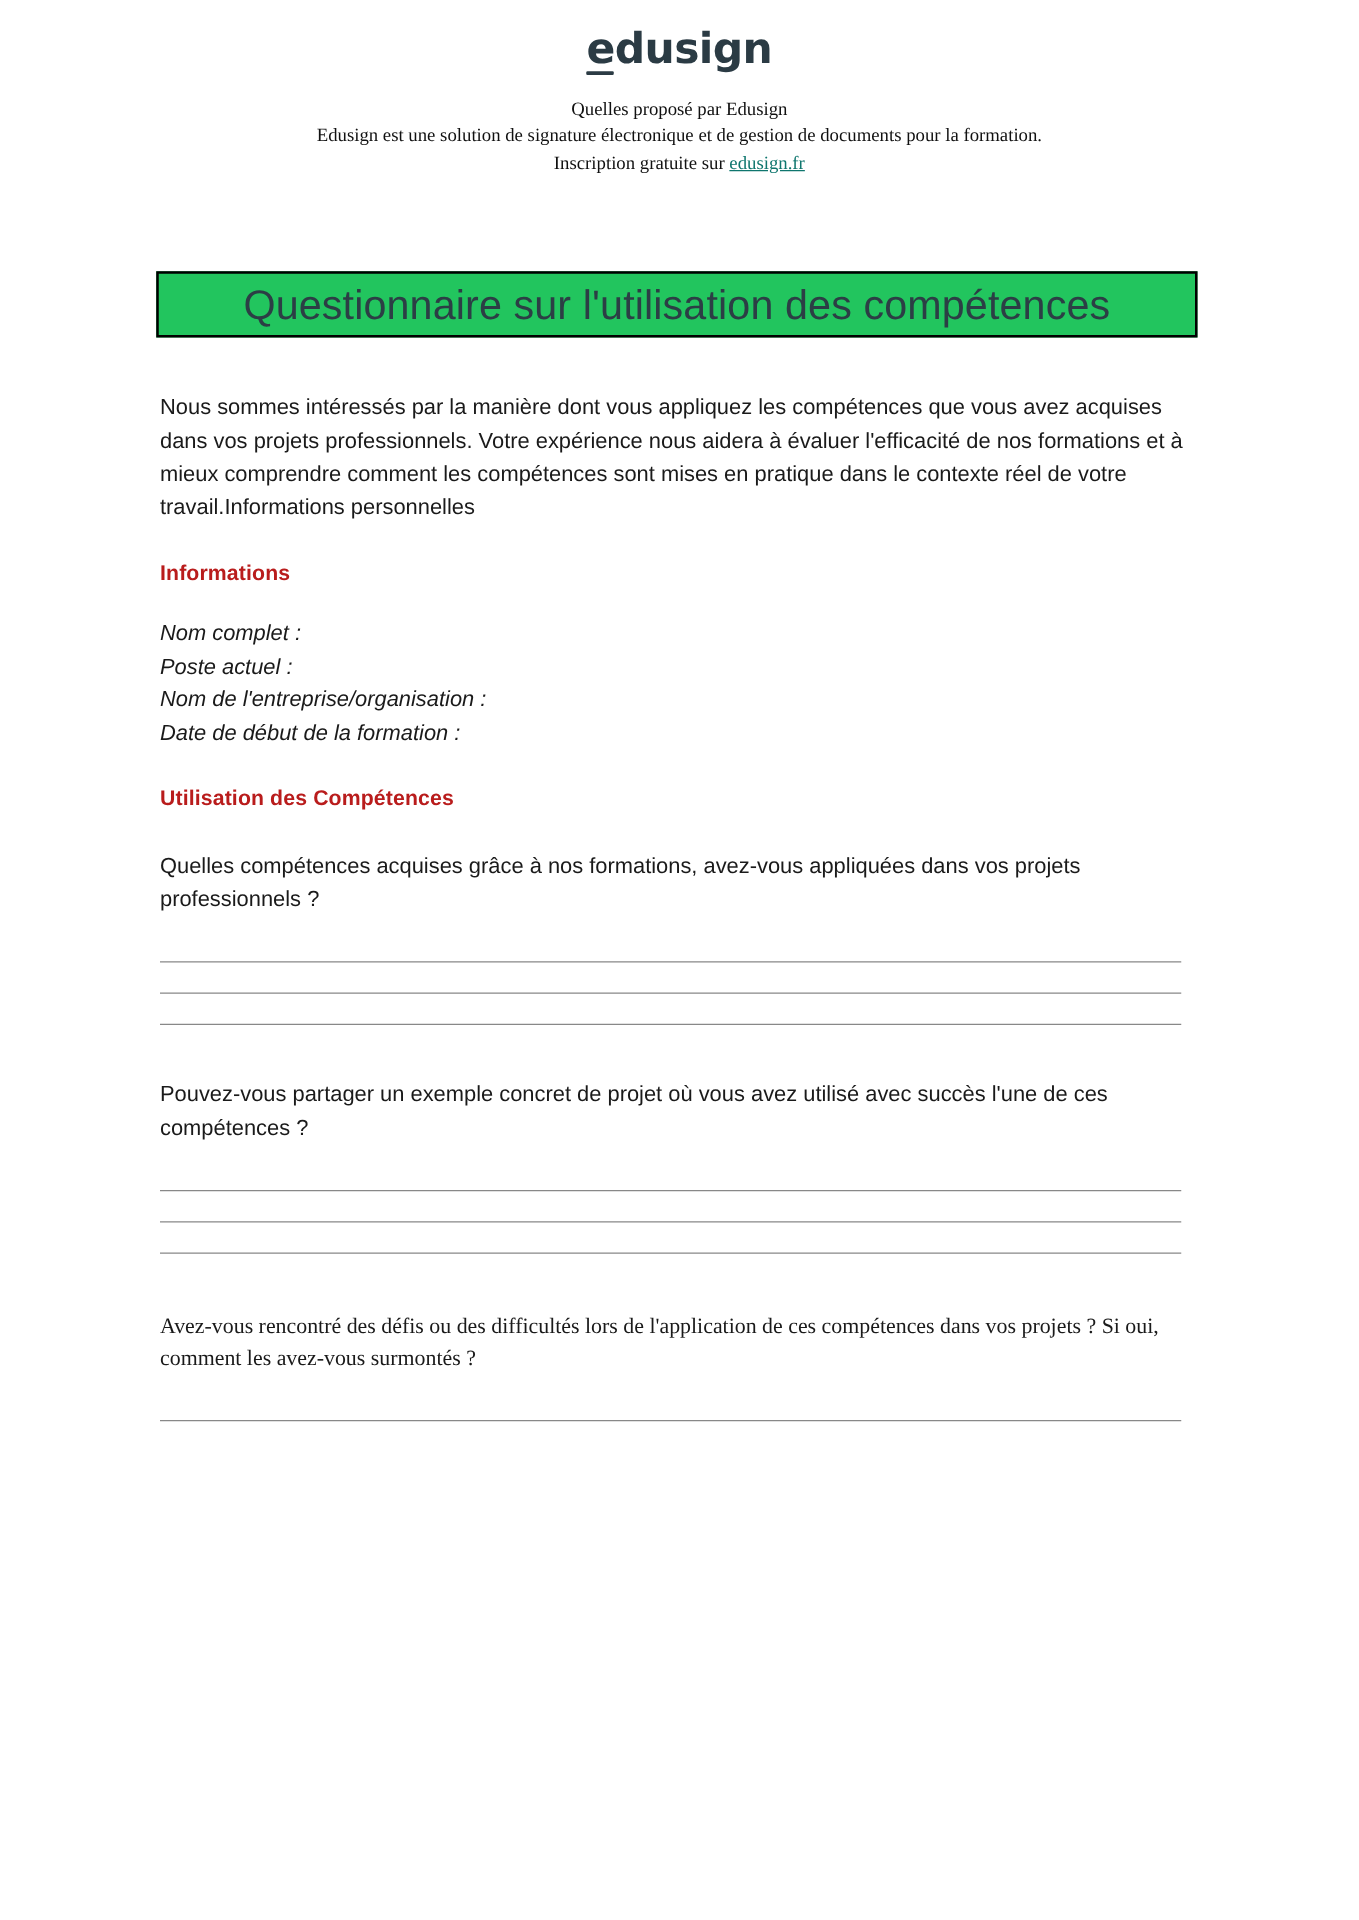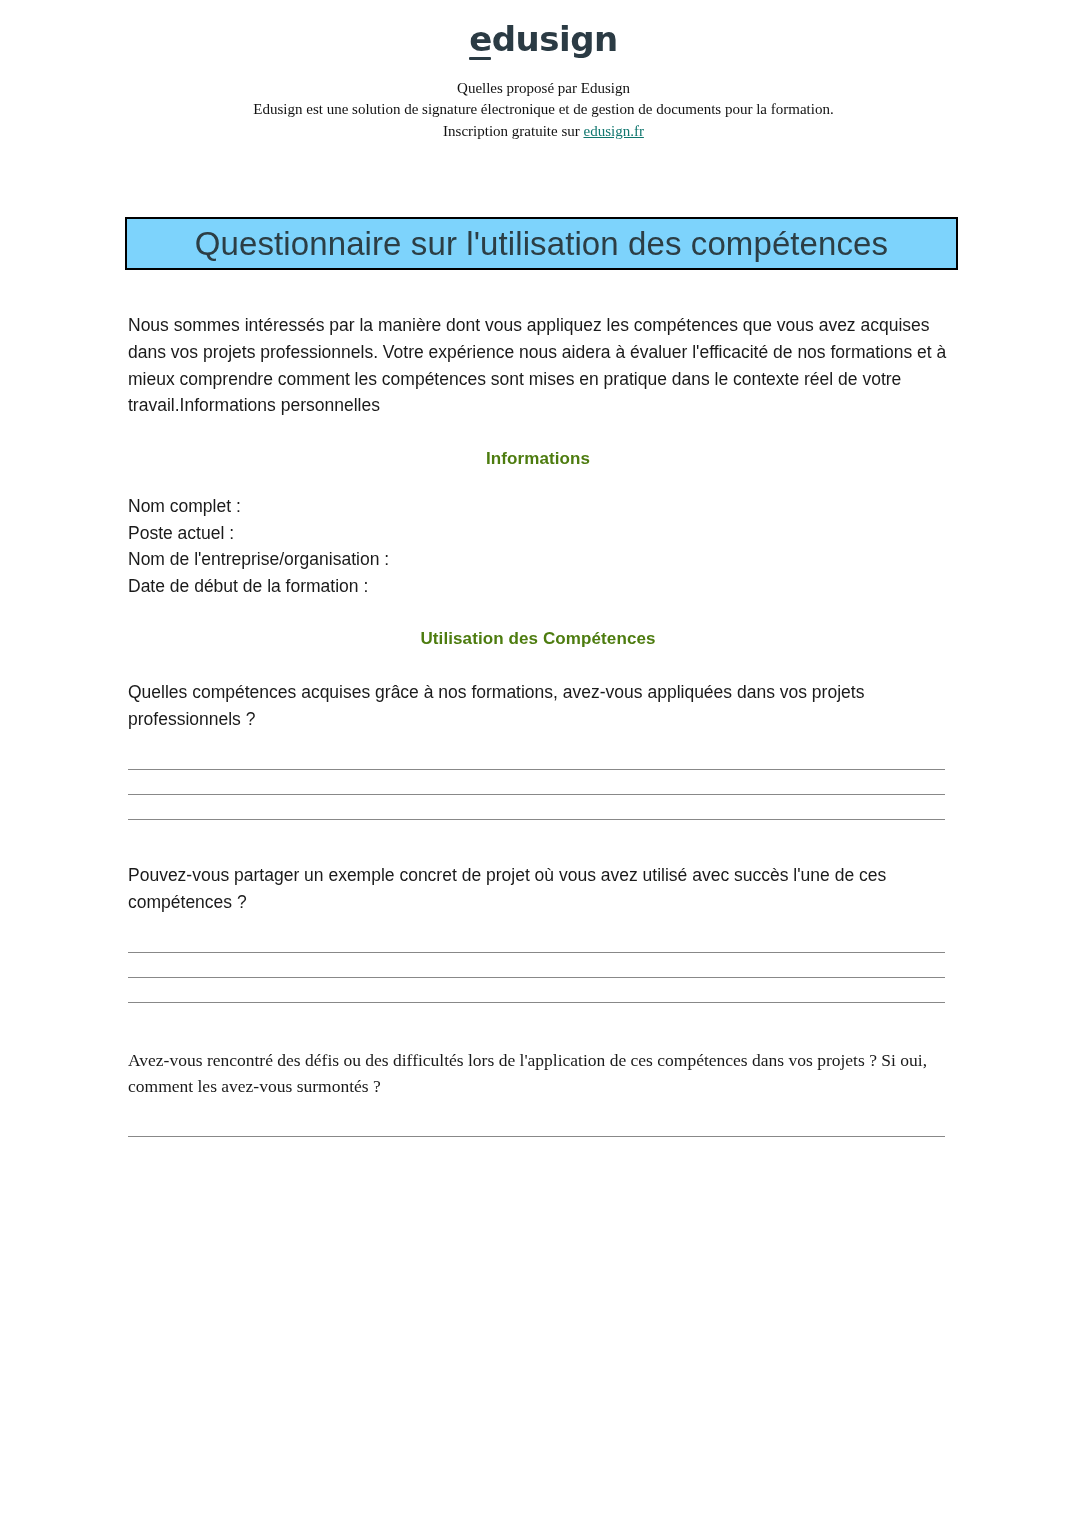--- a/index.html
+++ b/index.html
@@ -69,21 +69,21 @@
     position: absolute;
     left: 125px;
     top: 217px;
     width: 833px;
     height: 53px;
     border: 2px solid #000000;
     box-sizing: border-box;
     display: flex;
     align-items: center;
     justify-content: center;
-    background: #7dd3fc;
+    background: #22c55e;
   }
   .title-text {
     font-family: "Liberation Sans", sans-serif;
     font-size: 33px;
     font-weight: 400;
     color: #2c3e45;
     letter-spacing: 0.1px;
     white-space: nowrap;
   }
 
@@ -96,33 +96,33 @@
   }
   .intro {
     font-size: 17.5px;
     line-height: 1.53;
     color: #1a1a1a;
     margin: 0;
   }
   .section-head {
     font-size: 17px;
     font-weight: bold;
-    color: #4d7c0f;
+    color: #b91c1c;
     margin: 30px 0 0 0;
     letter-spacing: 0.1px;
-    text-align: center;
   }
   .field-list {
     margin: 24px 0 0 0;
     font-size: 17.5px;
     line-height: 1.52;
     color: #1a1a1a;
   }
   .field-list .field-item {
     display: block;
+    font-style: italic;
   }
   .question {
     font-size: 17.5px;
     line-height: 1.53;
     color: #1a1a1a;
     margin: 0;
   }
   .q-block {
     margin-top: 30px;
   }

